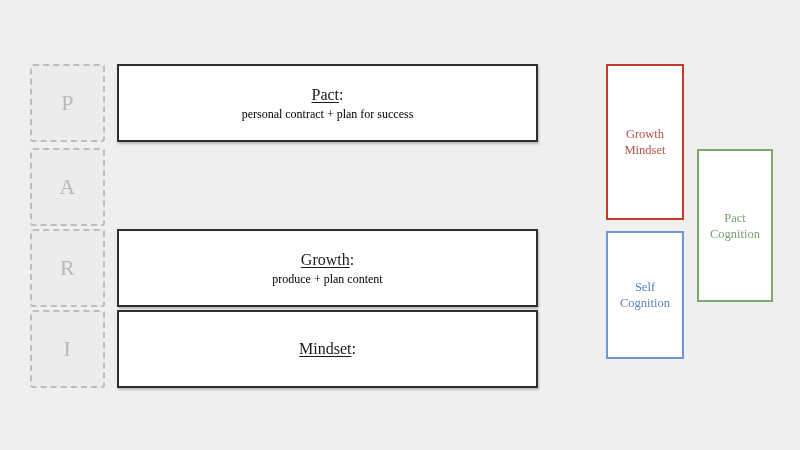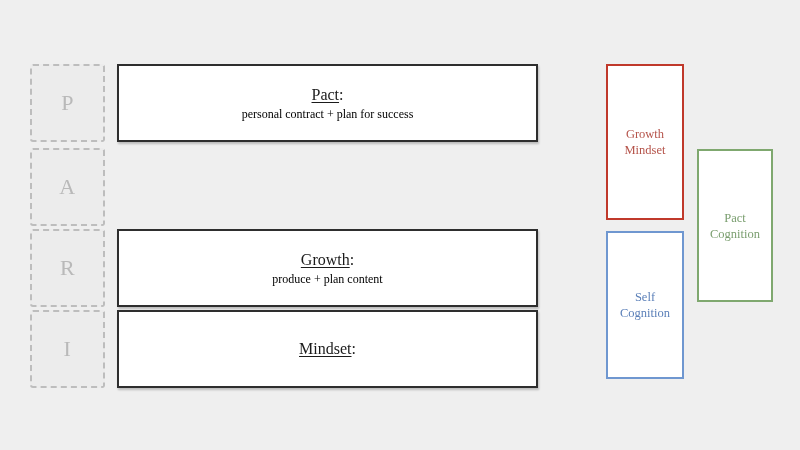--- a/index.html
+++ b/index.html
@@ -90,21 +90,21 @@
     padding: 0 4px;
   }
 
   #concept-growth-mindset {
     left: 606px; top: 64px; width: 78px; height: 156px;
     border-color: #c0392b;
   }
   #concept-growth-mindset .concept-label { color: #b5534a; }
 
   #concept-self-authorship {
-    left: 606px; top: 231px; width: 78px; height: 148px;
+    left: 606px; top: 231px; width: 78px; height: 128px;
     border-color: #6f97d0;
   }
   #concept-self-authorship .concept-label { color: #5a7fb8; }
 
   #concept-meta-cognition {
     left: 697px; top: 149px; width: 76px; height: 153px;
     border-color: #7fa86f;
   }
   #concept-meta-cognition .concept-label { color: #7a9e6f; }
 </style>

